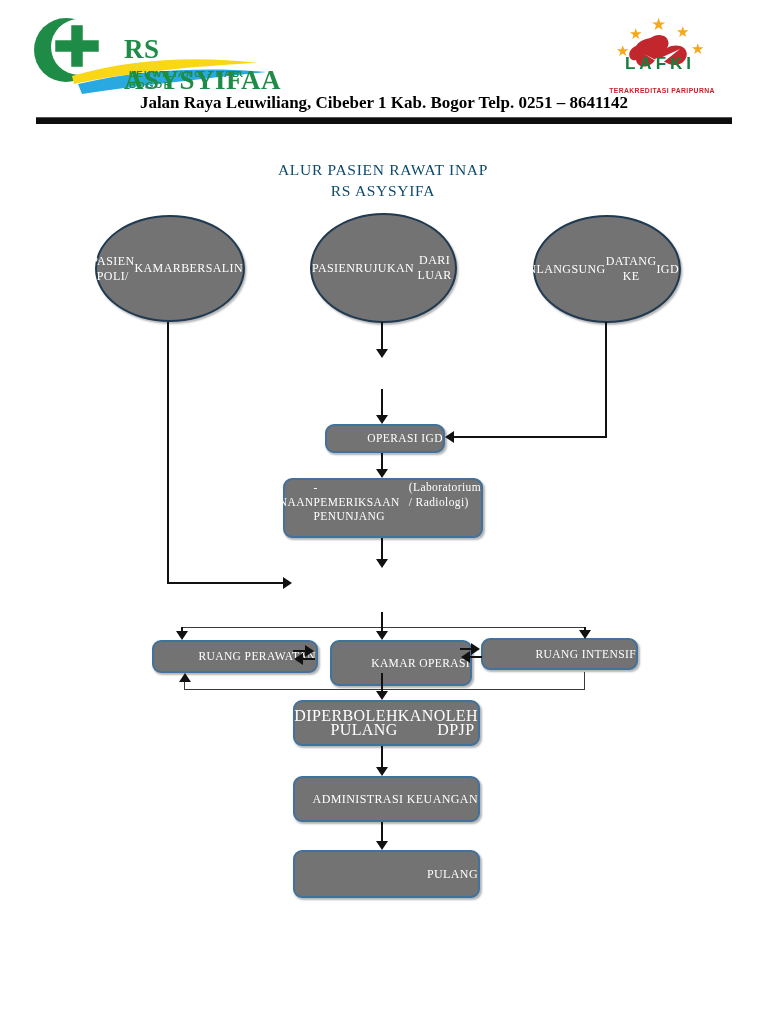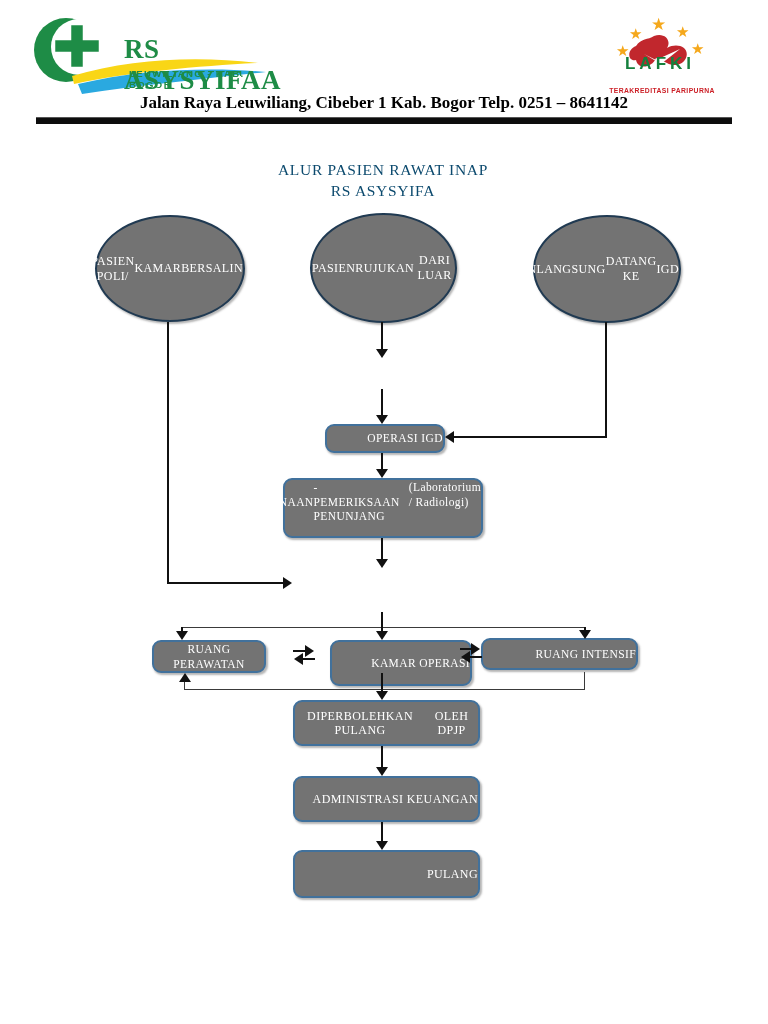--- a/index.html
+++ b/index.html
@@ -105,30 +105,30 @@
   </div>
 
   <div class="node" style="left:325px;top:424px;width:120px;height:29px">
     <div>OPERASI IGD</div>
   </div>
   <div class="node list" style="left:283px;top:478px;width:200px;height:60px">
     <div>- PENATALAKSANAAN IGD</div>
     <div>- PEMERIKSAAN PENUNJANG</div>
     <div class="indent">(Laboratorium / Radiologi)</div>
   </div>
-  <div class="node" style="left:152px;top:640px;width:114px;height:33px">
+  <div class="node" style="left:152px;top:640px;width:166px;height:33px">
     <div>RUANG PERAWATAN</div>
   </div>
   <div class="node" style="left:330px;top:640px;width:142px;height:46px">
     <div>KAMAR OPERASI</div>
   </div>
   <div class="node" style="left:481px;top:638px;width:157px;height:32px">
     <div>RUANG INTENSIF</div>
   </div>
-  <div class="node" style="left:293px;top:700px;width:187px;height:46px;font-size:12px">
+  <div class="node" style="left:293px;top:700px;width:187px;height:46px;font-size:16px">
     <div>DIPERBOLEHKAN PULANG</div>
     <div>OLEH DPJP</div>
   </div>
   <div class="node" style="left:293px;top:776px;width:187px;height:46px;font-size:12px">
     <div>ADMINISTRASI KEUANGAN</div>
   </div>
   <div class="node" style="left:293px;top:850px;width:187px;height:48px;font-size:12px">
     <div>PULANG</div>
   </div>
 

